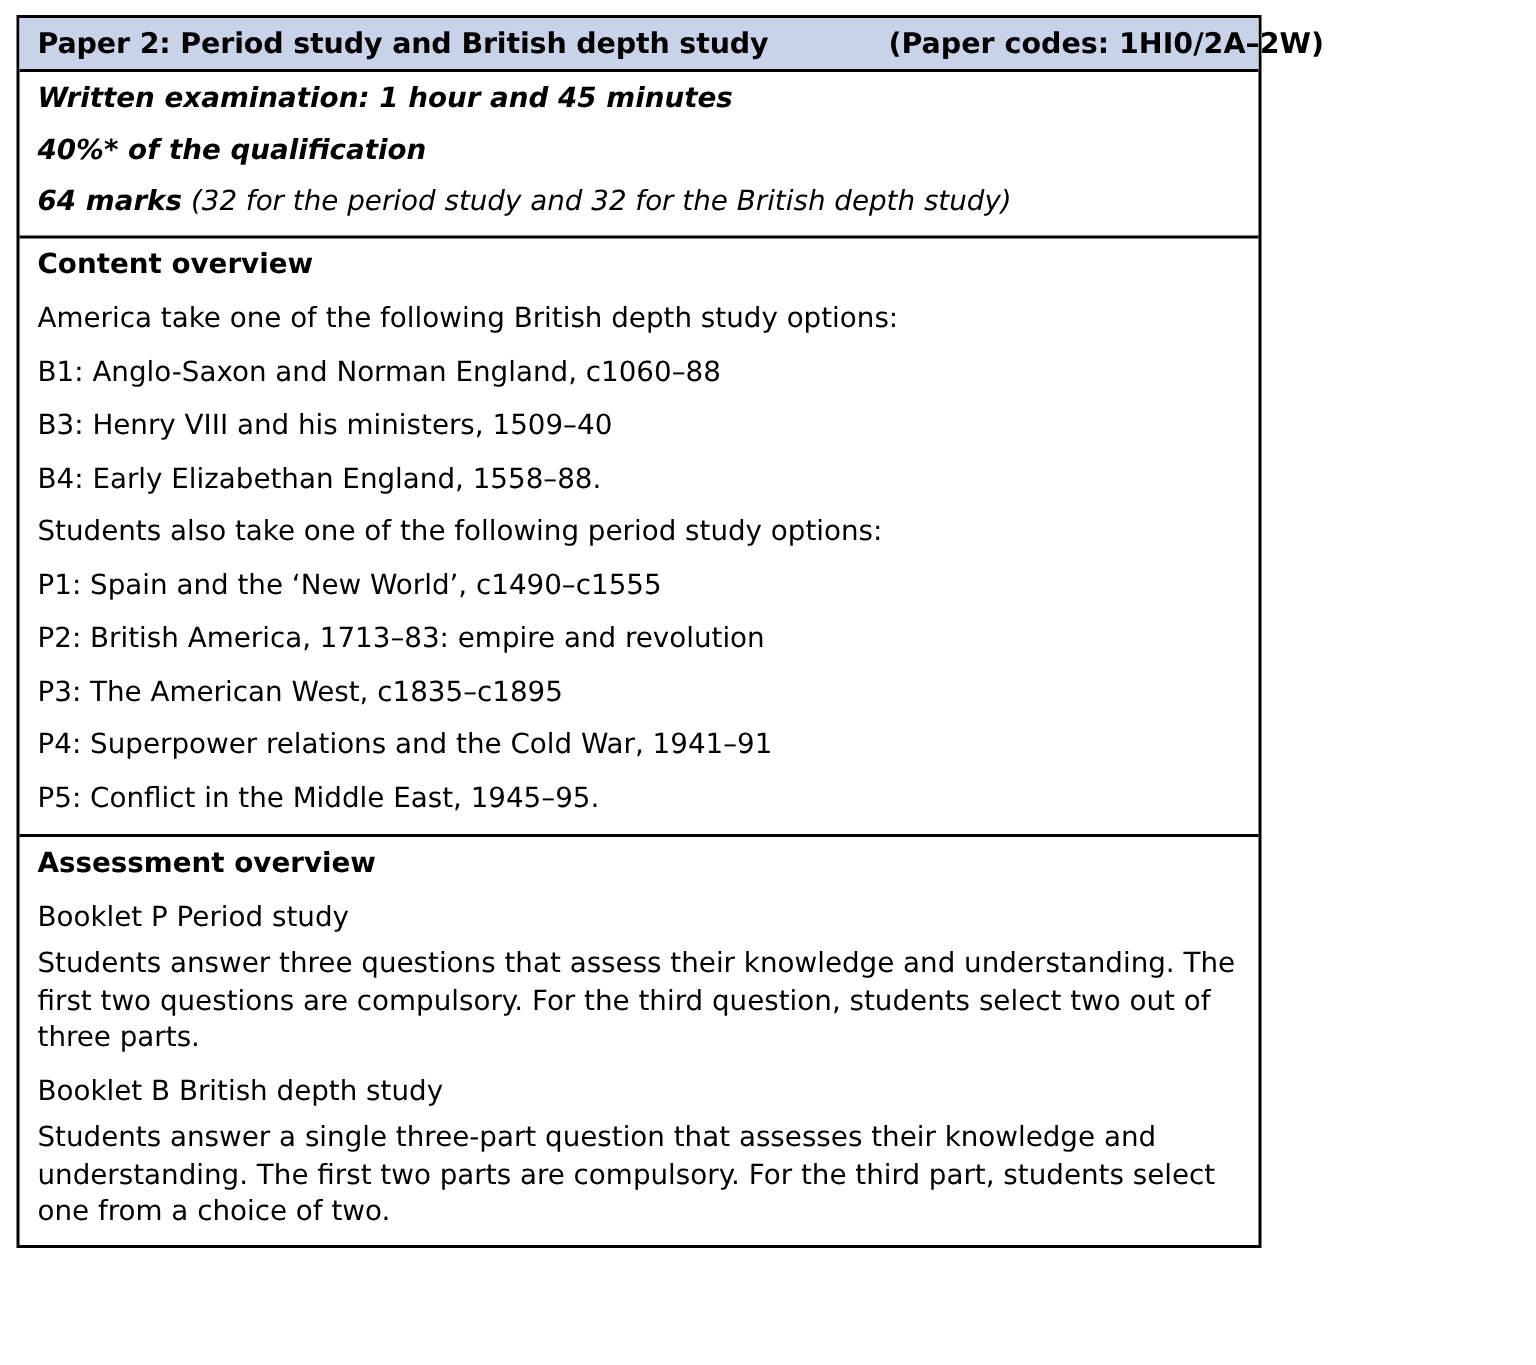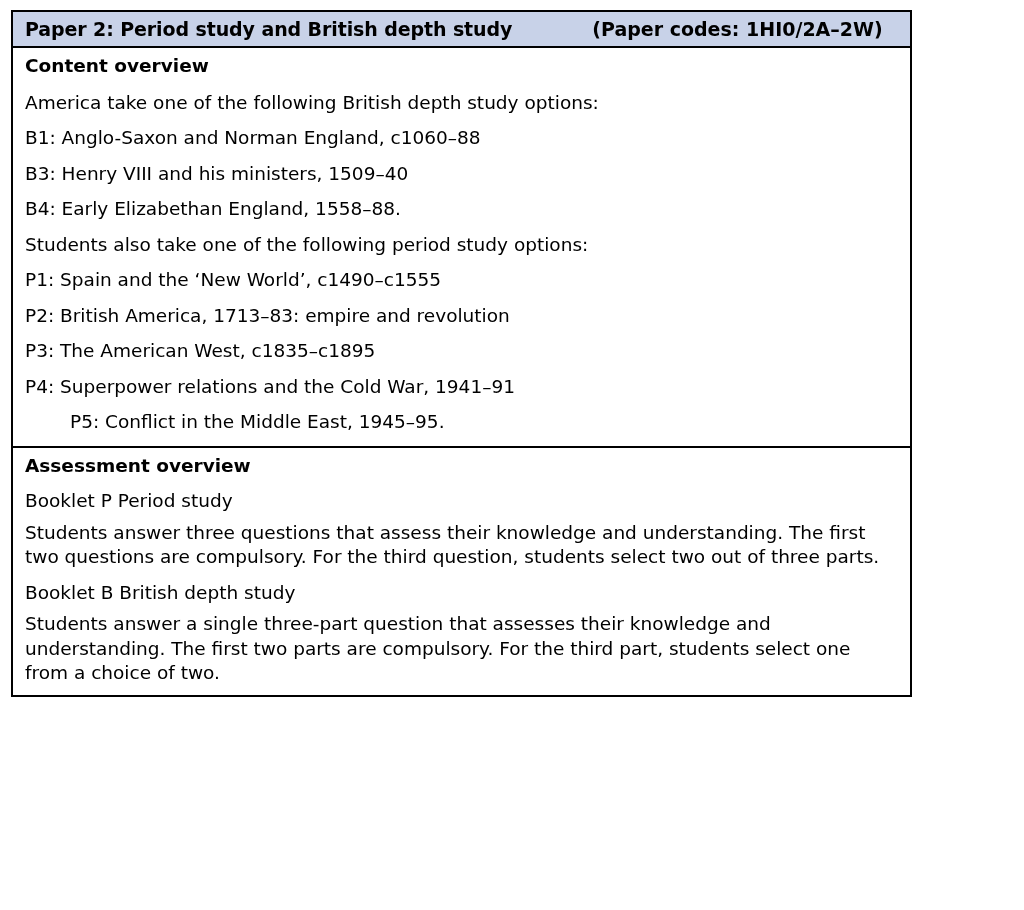--- a/index.html
+++ b/index.html
@@ -12,21 +12,21 @@
     height: 910px;
     font-family: "DejaVu Sans", "Liberation Sans", sans-serif;
     color: #000000;
     overflow: hidden;
   }
 
   .spec-table {
     position: absolute;
     left: 11px;
     top: 10px;
-    width: 901px;
+    width: 830px;
     box-sizing: border-box;
     border: 2px solid #000000;
     background: #ffffff;
   }
 
   
   .header-row {
     display: flex;
     align-items: center;
     background: #c8d2e8;
@@ -77,21 +77,21 @@
     font-weight: bold;
     line-height: 1.0;
     margin: 0 0 18px 0;
   }
   .content-line {
     font-size: 18.5px;
     line-height: 1.0;
     margin: 0 0 17px 0;
     white-space: nowrap;
   }
-  .content-line:last-child { margin-bottom: 2px; margin-left: 45px; }
+  .content-line:last-child { margin-bottom: 2px; }
   .content-line b { font-weight: normal; }
   .opt-code { font-weight: normal; }
 
   
   .assessment-block {
     padding: 9px 12px 8px 12px;
   }
   .sub-heading {
     font-size: 18.5px;
     font-weight: normal;
@@ -111,20 +111,25 @@
 </head>
 <body>
 
 <div class="spec-table">
 
   <div class="header-row">
     <span class="header-title">Paper 2: Period study and British depth study</span>
     <span class="header-codes">(Paper codes: 1HI0/2A–2W)</span>
   </div>
 
+  <div class="exam-block">
+    <p class="exam-line">Written examination: 1 hour and 45 minutes</p>
+    <p class="exam-line"><span>40%* of the qualification</span></p>
+    <p class="exam-line"><span>64 marks</span><span class="regular-italic"> (32 for the period study and 32 for the British depth study)</span></p>
+  </div>
 
   <div class="content-block">
     <p class="section-heading">Content overview</p>
 
     <p class="content-line"><span>America take </span><b>one</b><span> of the following British depth study options:</span></p>
 
     <p class="content-line"><span class="opt-code">B1</span><span>:</span><span> Anglo-Saxon and Norman England, c1060–88</span></p>
     <p class="content-line"><span class="opt-code">B3</span><span>:</span><span> Henry VIII and his ministers, 1509–40</span></p>
     <p class="content-line"><span class="opt-code">B4</span><span>:</span><span> Early Elizabethan England, 1558–88.</span></p>
 

